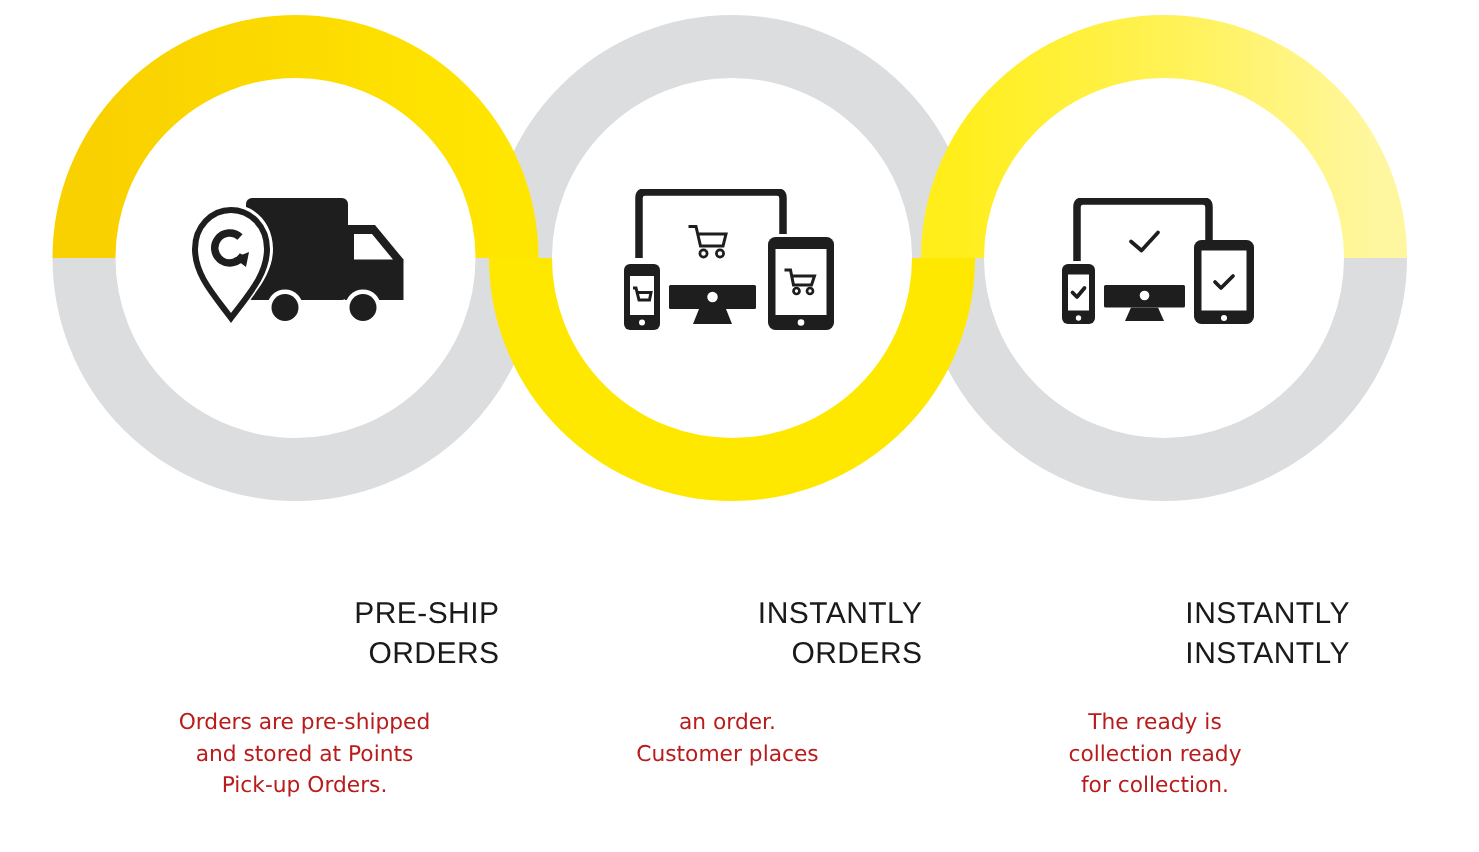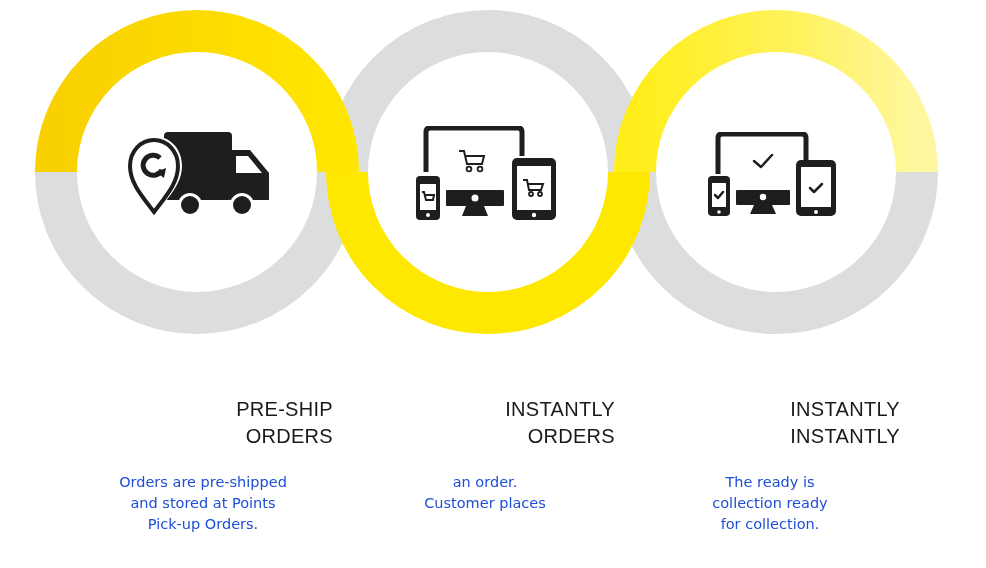--- a/index.html
+++ b/index.html
@@ -4,21 +4,21 @@
   <style>
     html, body { margin: 0; padding: 0; background: #ffffff; }
     body { width: 986px; height: 568px; position: relative; overflow: hidden;
            font-family: "Liberation Sans", sans-serif; }
     #rings { position: absolute; left: 0; top: 0; width: 986px; height: 345px; }
     .icon { position: absolute; }
     .step-text { position: absolute; top: 396px; width: 260px; text-align: center; }
     .step-title { font-family: "Liberation Sans", sans-serif; font-size: 20px; line-height: 27px;
                   color: #1a1a1a; letter-spacing: 0.3px; margin: 0; font-weight: normal; text-align: right; }
     .step-desc { font-family: "DejaVu Sans", sans-serif; font-size: 14.5px; line-height: 21px;
-                 color: #1d4ed8; margin-top: 22px; }
+                 color: #b91c1c; margin-top: 22px; }
   </style>
 </head>
 <body>
 
 <svg id="rings" viewBox="0 0 986 345" xmlns="http://www.w3.org/2000/svg">
   <defs>
     <linearGradient id="g1" x1="0" y1="0" x2="1" y2="0">
       <stop offset="0" stop-color="#F9D000"></stop>
       <stop offset="1" stop-color="#FFE600"></stop>
     </linearGradient>

